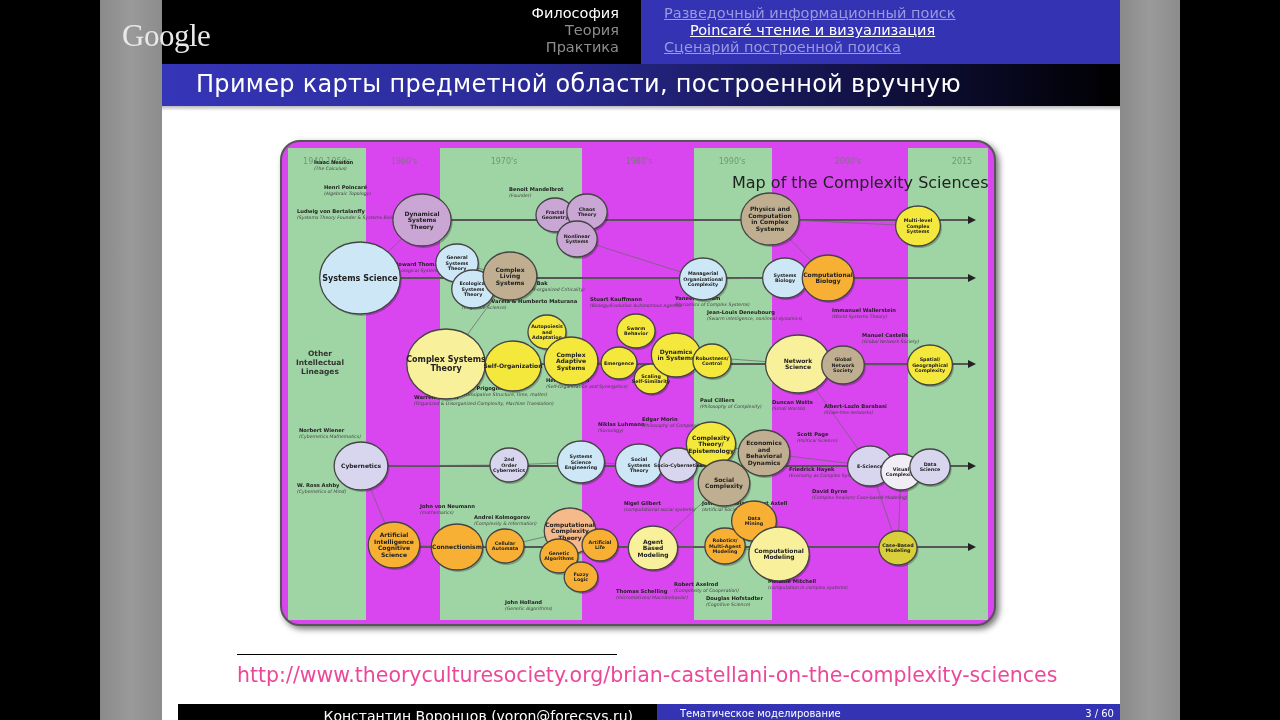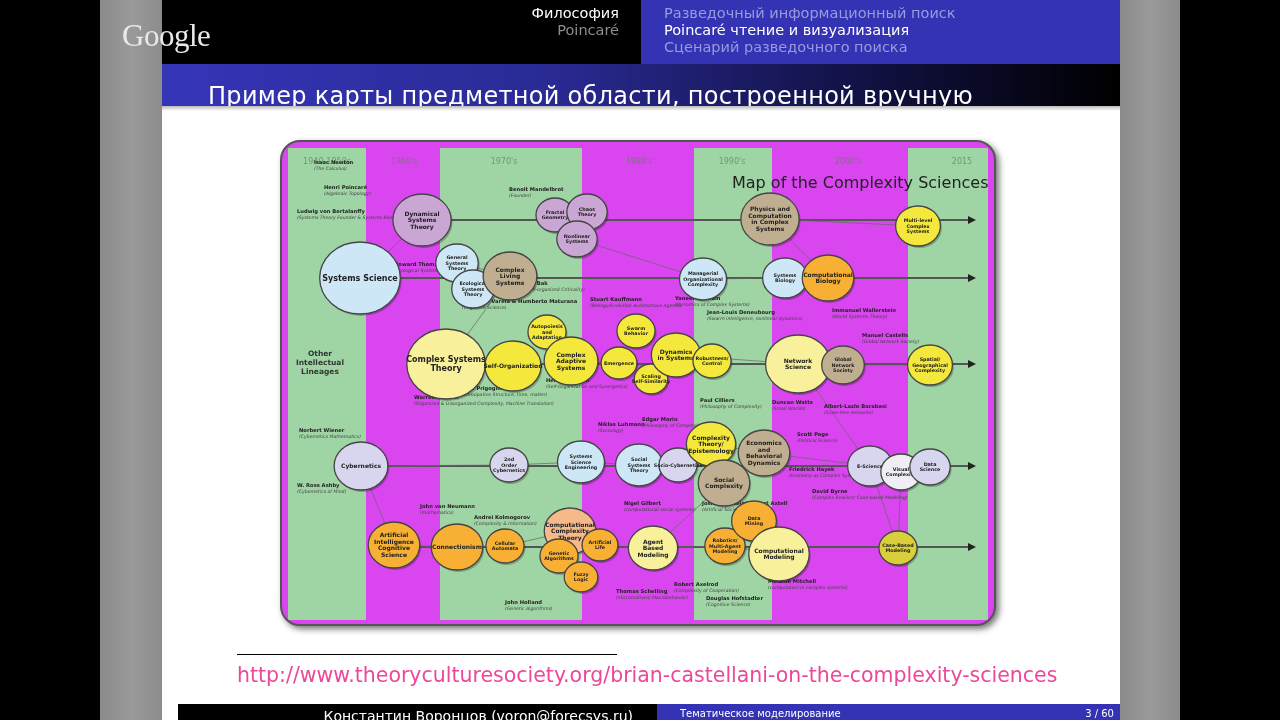--- a/index.html
+++ b/index.html
@@ -9,26 +9,26 @@
     background-image:linear-gradient(90deg,#8a8a8a,#9a9a9a 50%,#8c8c8c); }
   .gp-left { left:100px; width:62px; }
   .gp-right { left:1120px; width:60px; }
   .google-logo { position:absolute; left:122px; top:18px; font-family:Liberation Serif, serif;
     font-size:31px; color:#e9e9e9; letter-spacing:-0.5px; z-index:5; }
   .slide { position:absolute; left:162px; top:0; width:958px; height:720px; background:#fff; overflow:hidden; }
   .hdr { position:absolute; top:0; left:0; width:958px; height:64px; display:flex; }
   .hdr-left { width:479px; background:#000; text-align:right; padding:5px 22px 0 0; box-sizing:border-box; }
   .hdr-right { width:479px; background:#3333b3; padding:5px 0 0 23px; box-sizing:border-box; }
   .hdr-item { font-size:14.5px; line-height:17px; color:#8d8d8d; white-space:nowrap; }
-  .hdr-item.active { color:#fff; }
-  .hdr-right .hdr-item { color:#9a9ae0; }
+  .hdr-item.active { color:#fff;margin-left:26px; }
+  .hdr-right .hdr-item { color:#9a9ae0;text-decoration:underline; }
   .hdr-right .hdr-item.active { color:#fff; }
   .titlebar { position:absolute; top:64px; left:0; width:958px; height:42px;
     background:linear-gradient(90deg,#3535b8 0%,#2a2a95 40%,#101040 75%,#000 100%); }
-  .titlebar h1 { margin:12px; padding:6px 0 0 34px; font-size:24px; font-weight:normal; color:#fff; letter-spacing:0.3px;
+  .titlebar h1 { margin:0; padding:6px 0 0 34px; font-size:24px; font-weight:normal; color:#fff; letter-spacing:0.3px;
     white-space:nowrap; }
   .titlebar::after { content:""; position:absolute; left:0; bottom:-5px; width:100%; height:5px;
     background:linear-gradient(#bbb,#fff); }
   .map-frame { position:absolute; left:118px; top:140px; width:716px; height:486px; background:#d946ef;
     border:2px solid #555; border-radius:20px; box-shadow:3px 3px 6px rgba(0,0,0,0.55); box-sizing:border-box; overflow:hidden; }
   .map-frame svg { display:block; }
   .fn-rule { position:absolute; left:75px; top:654px; width:380px; height:1px; background:#000; }
   .fn-url { position:absolute; left:75px; top:663px; font-size:20.5px; color:#ec4899; white-space:nowrap; }
   .ftr { position:absolute; left:16px; top:694px; width:1030px; height:26px; display:flex;margin-top:10px; }
   .ftr-left { width:479px; background:#000; color:#fff; text-align:right; padding:4px 24px 0 0; box-sizing:border-box; font-size:14px; white-space:nowrap; }
@@ -39,26 +39,27 @@
 <body>
 
 <div class="gray-panel gp-left"></div>
 <div class="gray-panel gp-right"></div>
 <div class="google-logo">Google</div>
 
 <div class="slide">
   <div class="hdr">
     <div class="hdr-left">
       <div class="hdr-item active">Философия</div>
-      <div class="hdr-item">Poincaré</div>
+      <div class="hdr-item">Теория</div>
+      <div class="hdr-item">Практика</div>
     </div>
     <div class="hdr-right">
       <div class="hdr-item">Разведочный информационный поиск</div>
       <div class="hdr-item active">Poincaré чтение и визуализация</div>
-      <div class="hdr-item">Сценарий разведочного поиска</div>
+      <div class="hdr-item">Сценарий построенной поиска</div>
     </div>
   </div>
 
   <div class="titlebar">
     <h1>Пример карты предметной области, построенной вручную</h1>
   </div>
 
   <div class="map-frame">
     <svg id="map-svg" width="712" height="482" viewBox="0 0 712 482" xmlns="http://www.w3.org/2000/svg">
         <rect x="6" y="6" width="78" height="472" fill="#9fd4a4"></rect>

